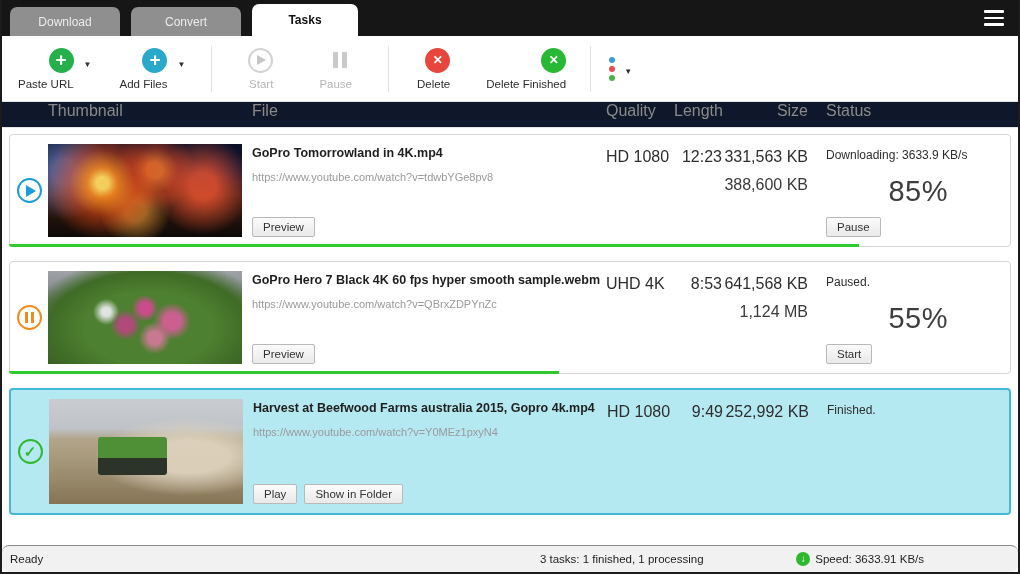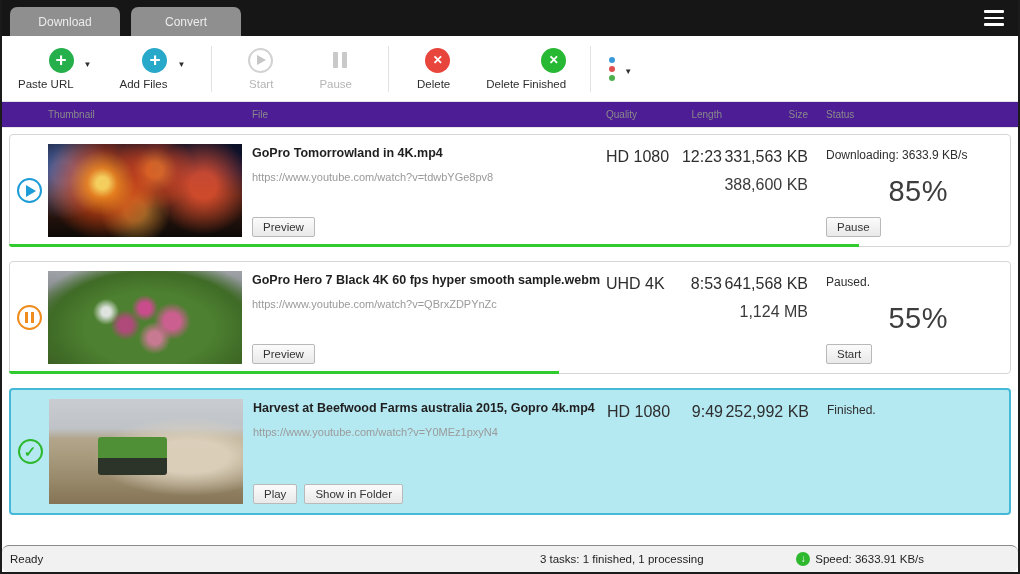--- a/index.html
+++ b/index.html
@@ -82,24 +82,24 @@
   .dot { width: 6px; height: 6px; border-radius: 50%; }
   .dot-blue { background: #3a9ad9; } .dot-red { background: #e05050; } .dot-green { background: #4cb04c; }
 
   
   .mR6 { margin-right: 6px; }
   .mR22 { margin-right: 22px; } .mR24 { margin-right: 24px; } .mR28 { margin-right: 28px; }
   .mR36 { margin-right: 36px; } .mR46 { margin-right: 46px; } .mL18 { margin-left: 18px; }
 
   
   .table-header {
-    height: 26px; flex: 0 0 26px; background: #4c1d95;
+    height: 26px; flex: 0 0 26px; background: #0f172a;
     border-bottom: 1px solid #e6e6e6;
-    display: flex; align-items: center;
-    padding: 0 8px; font-size: 10px; color: #8a8a8a;
+    display: flex; 
+    padding: 0 8px; font-size: 16px; color: #8a8a8a;
   }
   .h-state { width: 38px; } .h-thumb { width: 194px; }
   .h-file { width: 358px; padding-left: 10px; }
   .h-quality { width: 74px; padding-left: 6px; }
   .h-length { width: 48px; text-align: right; }
   .h-size { width: 86px; text-align: right; }
   .h-status { flex: 1; padding-left: 18px; }
 
   
   .rows { flex: 1; padding: 6px 7px 0; background: #fff; overflow: hidden; }
@@ -208,20 +208,21 @@
   .speed-icon::after { content: "↓"; font-size: 10px; line-height: 1; }
 </style>
 </head>
 <body>
 
 <div class="window">
 
   <div class="topbar">
     <div class="tab">Download</div>
     <div class="tab">Convert</div>
+    <div class="tab active">Tasks</div>
     <div class="hamburger">
       <span></span>
         <span></span>
         <span></span>
     </div>
   </div>
 
   <div class="toolbar">
     <button class="tool-btn mR6">
       <span class="ticon plus c-green"></span>

